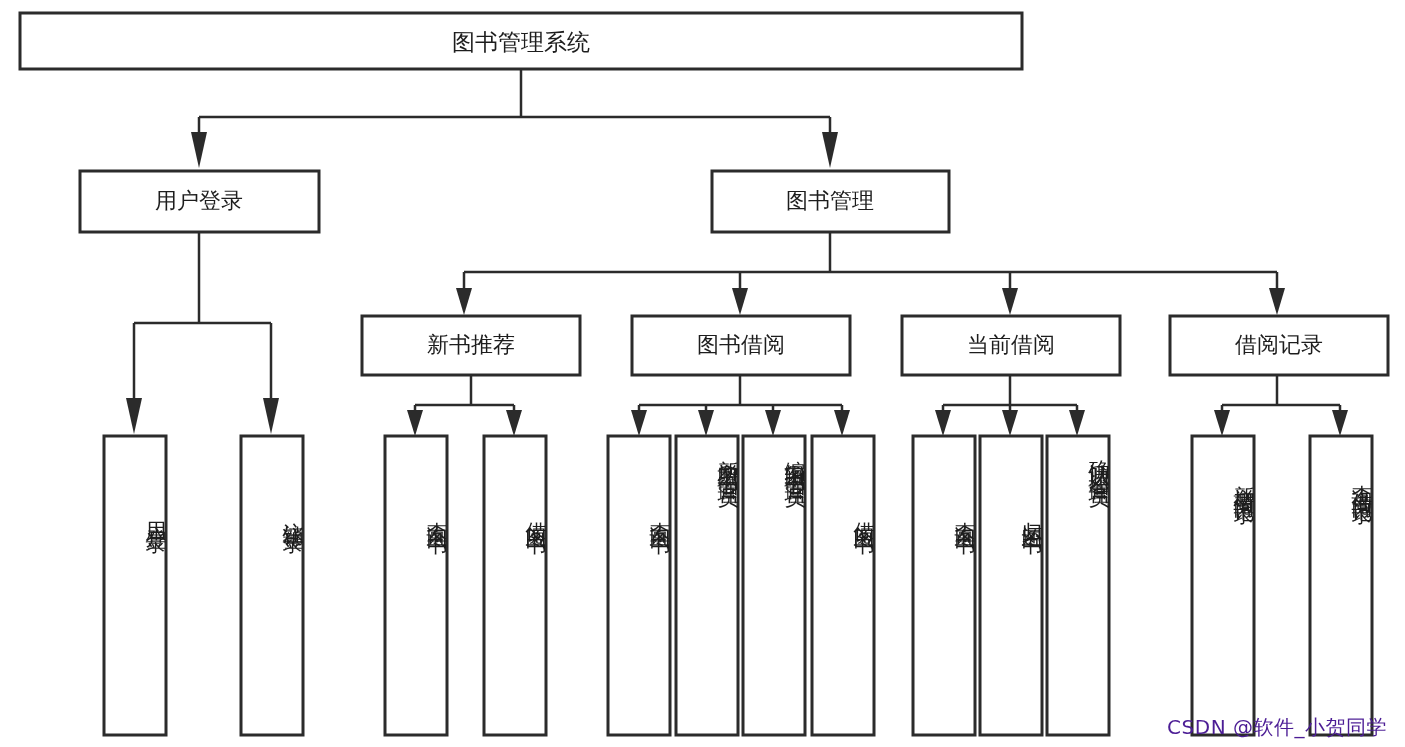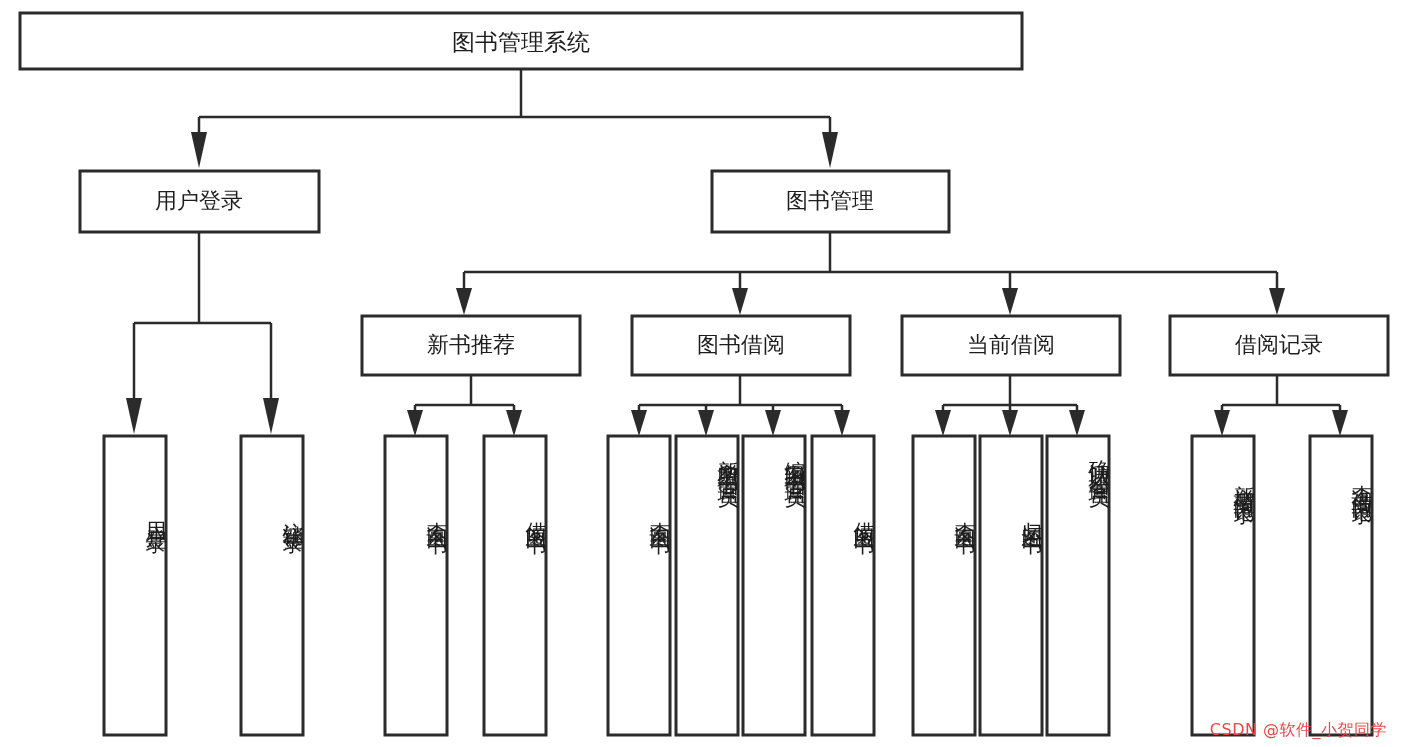--- a/index.html
+++ b/index.html
@@ -66,22 +66,22 @@
     letter-spacing: 4px;
     white-space: nowrap;
     pointer-events: none;
     text-align: center;
   }
   .watermark {
     position: absolute;
     right: 18px;
     bottom: 6px;
     font-family: "DejaVu Sans", "Liberation Sans", sans-serif;
-    font-size: 16px;
-    color: #ef4444;
+    font-size: 20px;
+    color: #4c1d95;
     white-space: nowrap;
     letter-spacing: 0.5px;
   }
 </style>
 </head>
 <body>
 
 <div id="diagram-root">
 
   <svg class="flow" viewBox="0 0 1405 747" xmlns="http://www.w3.org/2000/svg">

